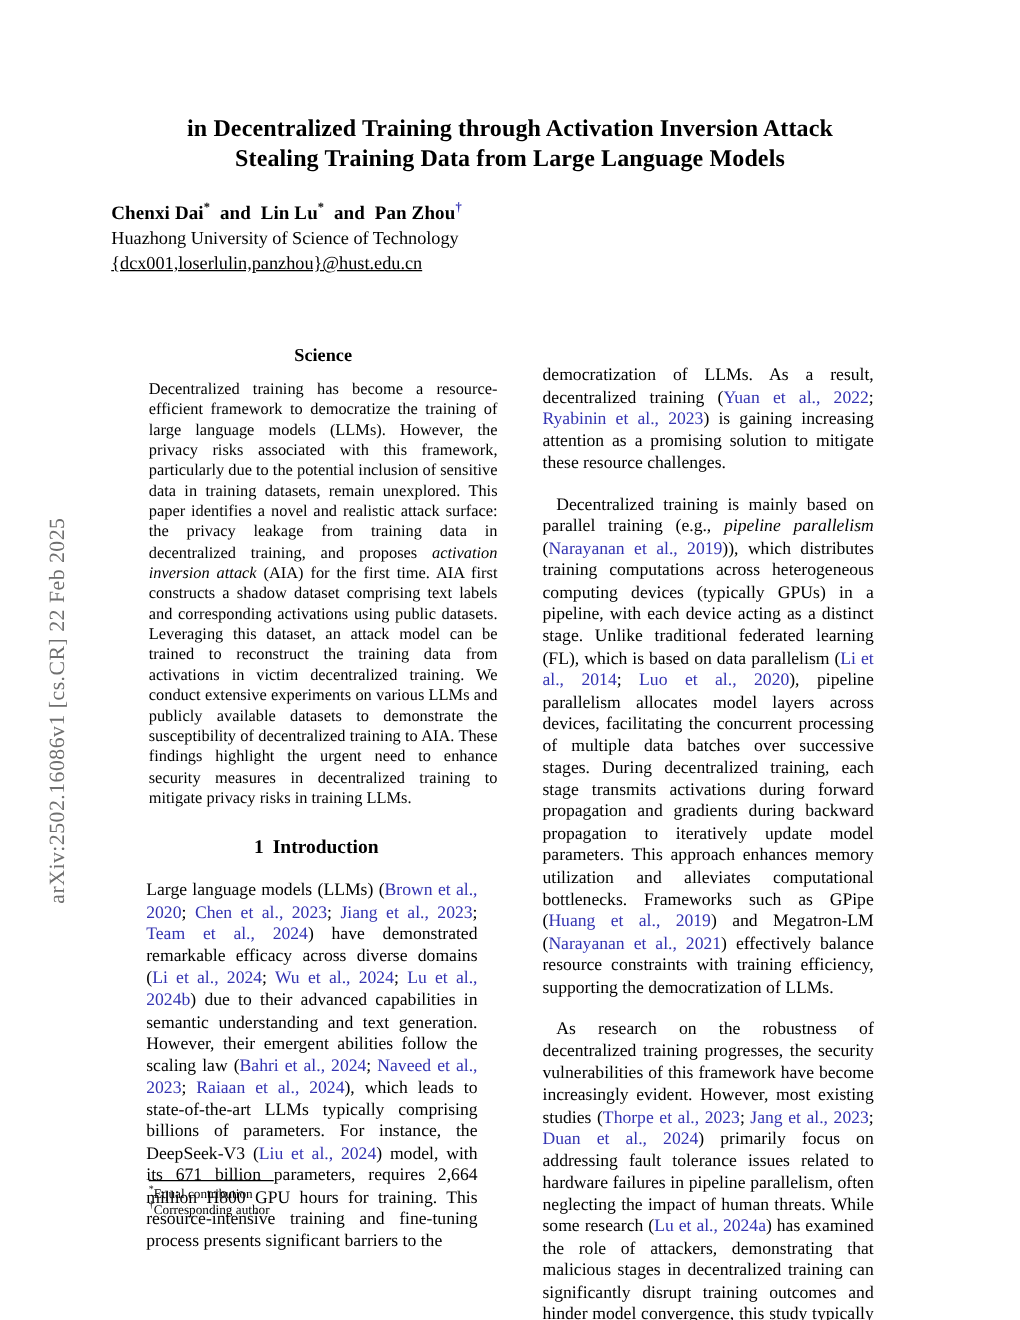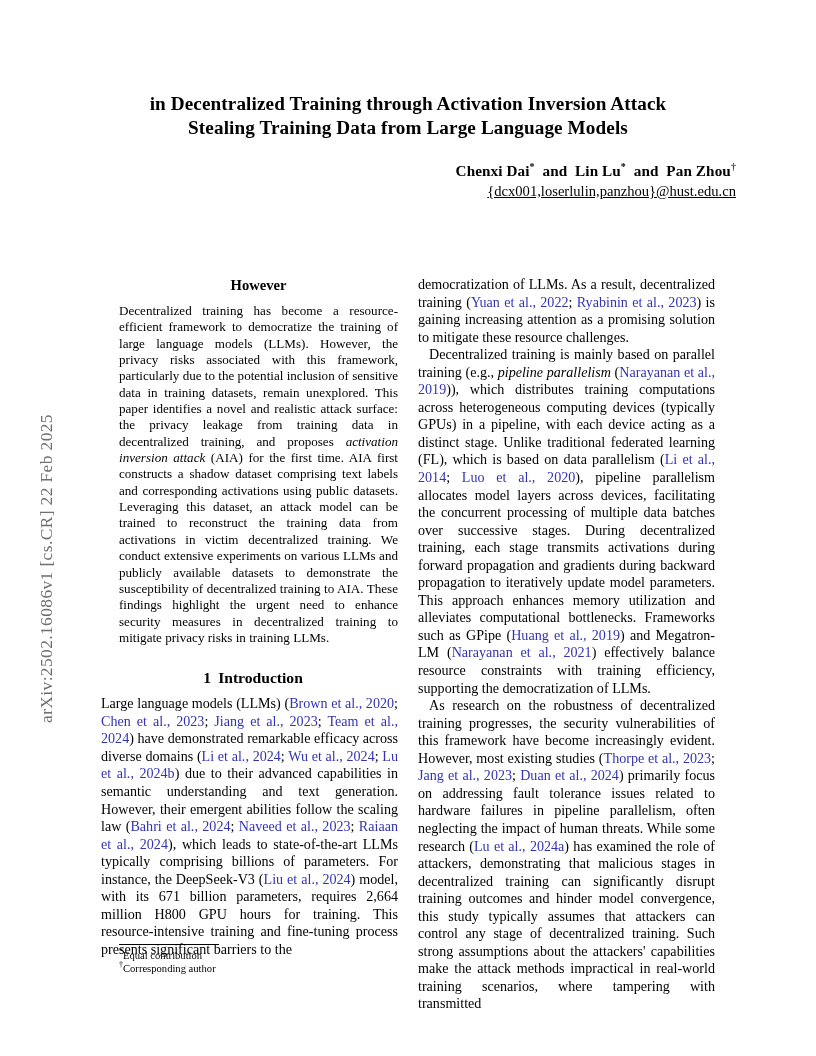--- a/index.html
+++ b/index.html
@@ -43,24 +43,24 @@
   }
   .paper-title {
     font-weight: bold;
     font-size: 19.2px;
     line-height: 24.2px;
     letter-spacing: 0.1px;
   }
 
   #author-block {
     position: absolute;
-    left: 112px;
+    left: 89px;
     top: 160px;
     width: 624px;
-    text-align: right;
+    text-align: left;
   }
   .author-line {
     font-weight: bold;
     font-size: 15.2px;
     line-height: 21px;
     letter-spacing: 0.1px;
   }
   .affil-line {
     font-size: 14.6px;
     line-height: 20px;
@@ -126,21 +126,21 @@
   .section-head .secnum {
     display: inline-block;
     min-width: 22px;
   }
 
   p.body {
     font-size: 14.1px;
     line-height: 17.55px;
     text-align: justify;
     text-justify: inter-word;
-    margin: 0;
+    margin: 16px;
     hyphens: manual;
   }
   p.body + p.body {
     text-indent: 11px;
   }
   .cite {
     color: #3333b2;
   }
   .ital {
     font-style: italic;
@@ -175,27 +175,28 @@
 
 <div id="arxiv-stamp">arXiv:2502.16086v1  [cs.CR]  22 Feb 2025</div>
 
 <div id="title-block">
   <div class="paper-title">in Decentralized Training through Activation Inversion Attack</div>
   <div class="paper-title">Stealing Training Data from Large Language Models</div>
 </div>
 
 <div id="author-block">
   <div class="author-line"><span>Chenxi Dai</span><sup class="mark">*</sup>&nbsp; <span>and</span>&nbsp; <span>Lin Lu</span><sup class="mark">*</sup>&nbsp; <span>and</span>&nbsp; <span>Pan Zhou</span><sup class="mark-blue">†</sup></div>
+  <div class="affil-line">Huazhong University of Science of Technology</div>
   <div class="email-line">{dcx001,loserlulin,panzhou}@hust.edu.cn</div>
 </div>
 
 <div id="col-left">
 
   <div class="abstract-wrap">
-    <div class="abstract-head">However</div>
+    <div class="abstract-head">Science</div>
     <p class="abstract-body"><span>Decentralized training has become a resource-efficient framework to democratize the training of large language models (LLMs). However, the privacy risks associated with this framework, particularly due to the potential inclusion of sensitive data in training datasets, remain unexplored. This paper identifies a novel and realistic attack surface: the privacy leakage from training data in decentralized training, and proposes </span><span class="ital">activation inversion attack</span><span> (AIA) for the first time. AIA first constructs a shadow dataset comprising text labels and corresponding activations using public datasets. Leveraging this dataset, an attack model can be trained to reconstruct the training data from activations in victim decentralized training. We conduct extensive experiments on various LLMs and publicly available datasets to demonstrate the susceptibility of decentralized training to AIA. These findings highlight the urgent need to enhance security measures in decentralized training to mitigate privacy risks in training LLMs.</span></p>
   </div>
 
   <div class="section-head"><span class="secnum">1</span><span>Introduction</span></div>
 
   <p class="body"><span>Large language models (LLMs) (</span><span class="cite">Brown et al., 2020</span><span>; </span><span class="cite">Chen et al., 2023</span><span>; </span><span class="cite">Jiang et al., 2023</span><span>; </span><span class="cite">Team et al., 2024</span><span>) have demonstrated remarkable efficacy across diverse domains (</span><span class="cite">Li et al., 2024</span><span>; </span><span class="cite">Wu et al., 2024</span><span>; </span><span class="cite">Lu et al., 2024b</span><span>) due to their advanced capabilities in semantic understanding and text generation. However, their emergent abilities follow the scaling law (</span><span class="cite">Bahri et al., 2024</span><span>; </span><span class="cite">Naveed et al., 2023</span><span>; </span><span class="cite">Raiaan et al., 2024</span><span>), which leads to state-of-the-art LLMs typically comprising billions of parameters. For instance, the DeepSeek-V3 (</span><span class="cite">Liu et al., 2024</span><span>) model, with its 671 billion parameters, requires 2,664 million H800 GPU hours for training. This resource-intensive training and fine-tuning process presents significant barriers to the</span></p>
 </div>
 
 <div id="col-right">
 

